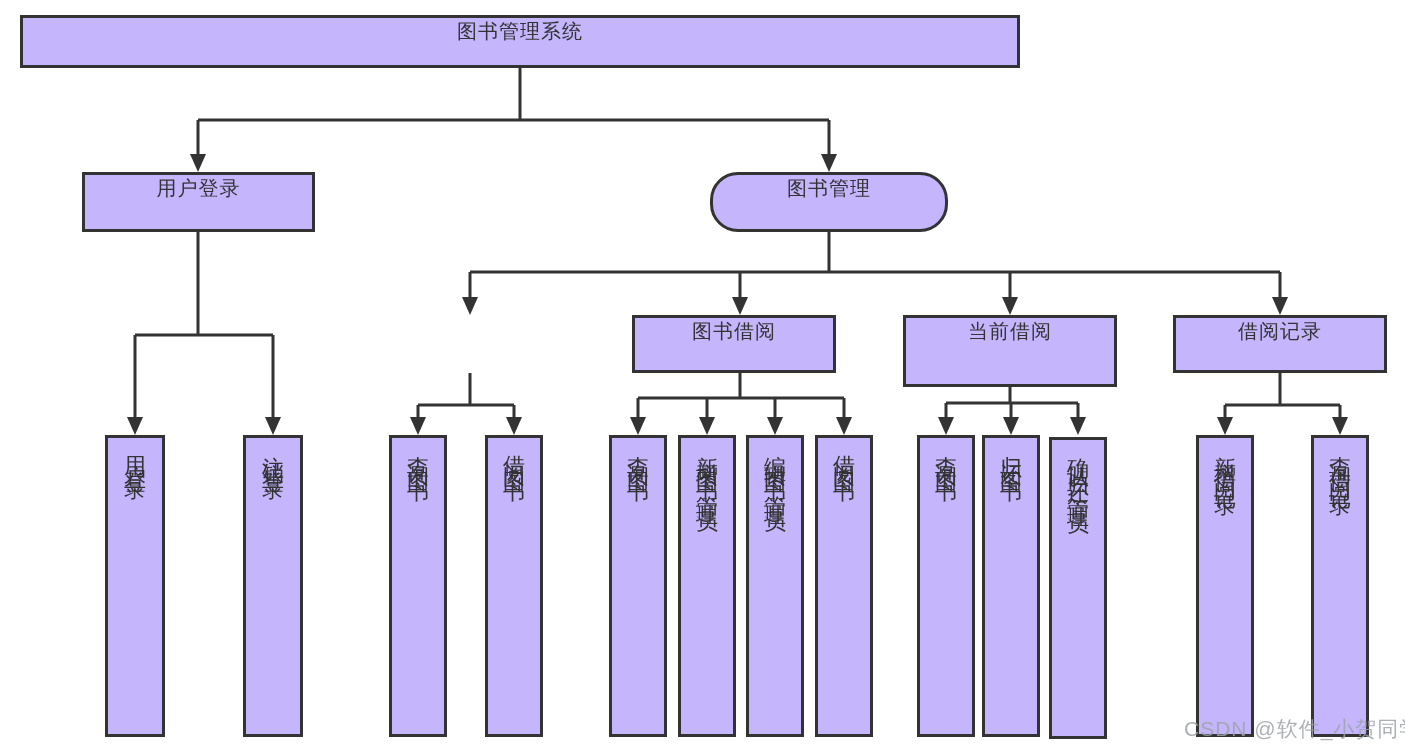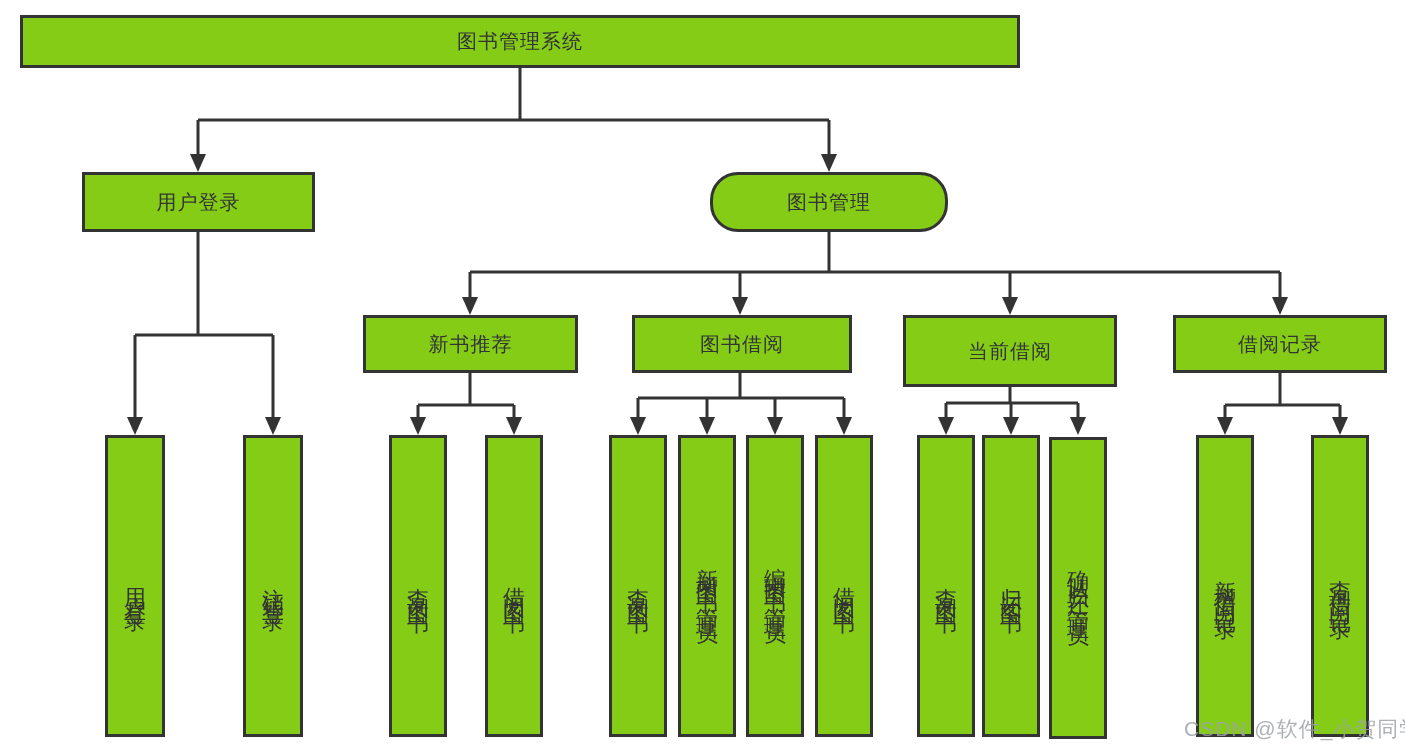--- a/index.html
+++ b/index.html
@@ -3,23 +3,22 @@
 <meta charset="utf-8">
 <style>
   html,body{margin:0;padding:0;background:#ffffff;}
   body{font-family:"Liberation Sans","DejaVu Sans",sans-serif;}
   #canvas{position:relative;width:1405px;height:747px;background:#ffffff;overflow:hidden;}
   svg.connectors{position:absolute;left:0;top:0;width:1405px;height:747px;}
   .box{
     position:absolute;
     box-sizing:border-box;
     border:3px solid #333333;
-    background:#84cc16;
+    background:#c4b5fd;
     display:flex;
-    align-items:center;
     justify-content:center;
     color:#333333;
   }
   .hlabel{font-size:20px;letter-spacing:1px;white-space:nowrap;}
   .leaf .vtext{
     writing-mode:vertical-rl;
     text-orientation:mixed;
     font-size:22px;
     letter-spacing:8px;
     line-height:1;
@@ -77,24 +76,21 @@
     <span class="hlabel">图书管理系统</span>
   </div>
 
   <div class="box" style="left:82px;top:172px;width:233px;height:60px;">
     <span class="hlabel">用户登录</span>
   </div>
   <div class="box" style="left:710px;top:172px;width:238px;height:60px;border-radius:28px;">
     <span class="hlabel">图书管理</span>
   </div>
 
-  <div class="box" style="left:363px;top:315px;width:215px;height:58px;">
-    <span class="hlabel">新书推荐</span>
-  </div>
-  <div class="box" style="left:632px;top:315px;width:220px;height:58px;">
+  <div class="box" style="left:632px;top:315px;width:204px;height:58px;">
     <span class="hlabel">图书借阅</span>
   </div>
   <div class="box" style="left:903px;top:315px;width:214px;height:72px;">
     <span class="hlabel">当前借阅</span>
   </div>
   <div class="box" style="left:1173px;top:315px;width:214px;height:58px;">
     <span class="hlabel">借阅记录</span>
   </div>
 
   <div class="box leaf" style="left:105px;top:435px;width:60px;height:302px;">

